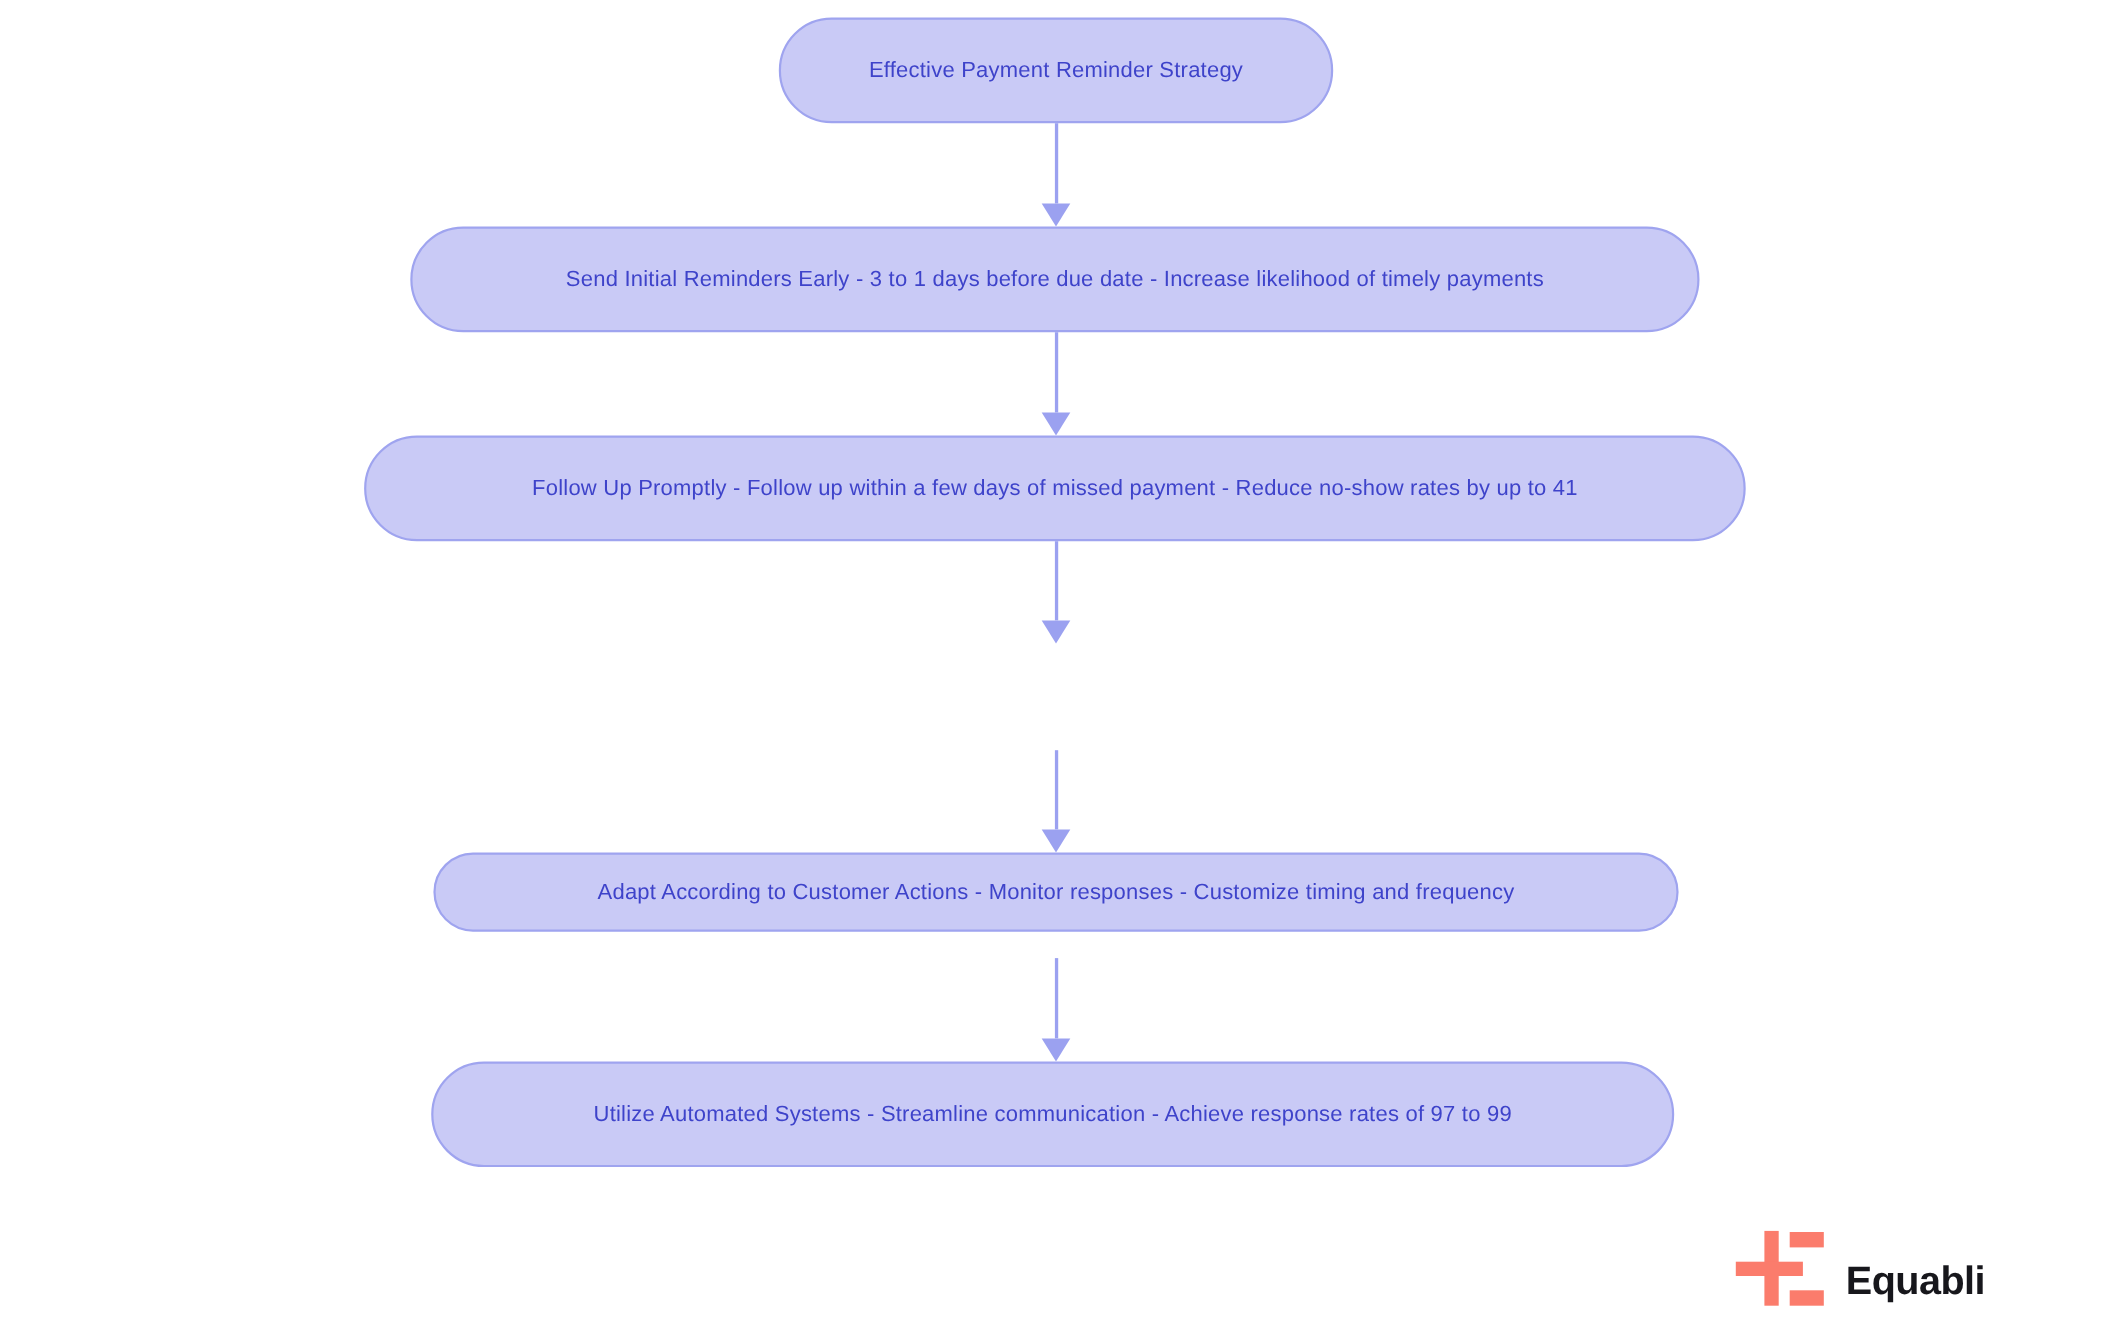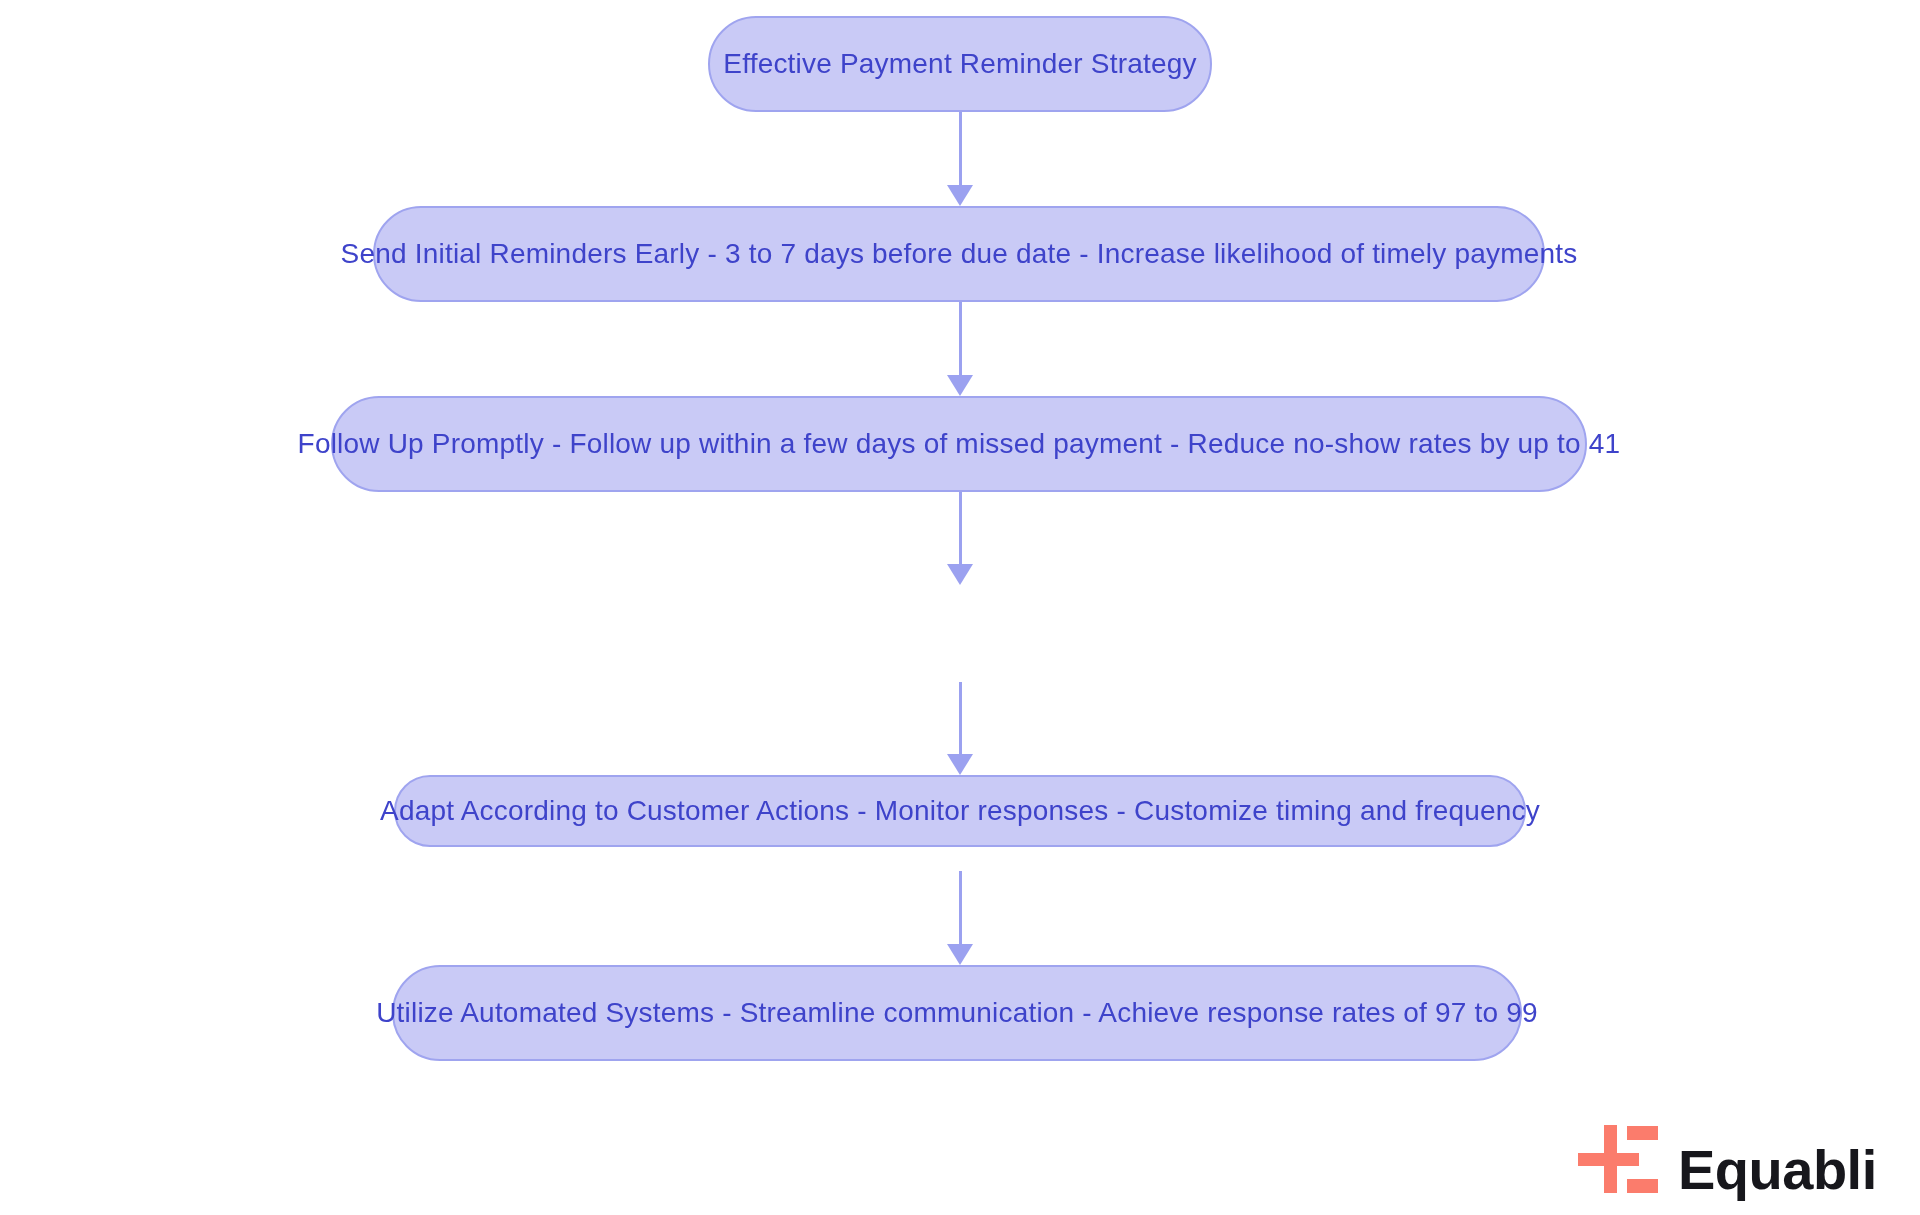--- a/index.html
+++ b/index.html
@@ -22,21 +22,21 @@
     background: var(--background);
     overflow: hidden;
   }
 
   .node {
     position: absolute;
     background: var(--node-fill);
     border: 2px solid var(--node-border);
     border-radius: 48px;
     color: var(--node-text);
-    font-size: 28px;
+    font-size: 20px;
     letter-spacing: 0.2px;
     display: flex;
     align-items: center;
     justify-content: center;
     text-align: left;
     white-space: nowrap;
     padding: 0 24px;
   }
   .n0 { left: 708px;  top: 16px;  width: 504px;  height: 96px; }
   .n1 { left: 373px;  top: 206px; width: 1172px; height: 96px; }
@@ -83,21 +83,21 @@
     position: relative;
     width: 80px;
     height: 74px;
   }
   .logo-mark div { position: absolute; background: var(--logo-coral); }
   .lm-vbar   { left: 26px; top: 3px;  width: 13px; height: 68px; }
   .lm-hbar   { left: 0;    top: 31px; width: 61px; height: 13px; }
   .lm-dash-t { left: 49px; top: 4px;  width: 31px; height: 14px; }
   .lm-dash-b { left: 49px; top: 57px; width: 31px; height: 14px; }
   .logo-text {
-    font-size: 56px;
+    font-size: 36px;
     font-weight: 600;
     letter-spacing: -0.5px;
     color: var(--logo-text);
     margin-top: 21px;
   }
 </style>
 </head>
 <body>
 
 <div class="canvas">
@@ -105,21 +105,21 @@
   <div class="node n0">
     <span>Effective Payment Reminder Strategy</span>
   </div>
 
   <div class="arrow a0">
     <div class="arrow-line"></div>
     <div class="arrow-head"></div>
   </div>
 
   <div class="node n1">
-    <span>Send Initial Reminders Early - 3 to 7 days before due date - Increase likelihood of timely payments</span>
+    <span>Send Initial Reminders Early - 3 to 1 days before due date - Increase likelihood of timely payments</span>
   </div>
 
   <div class="arrow a1">
     <div class="arrow-line"></div>
     <div class="arrow-head"></div>
   </div>
 
   <div class="node n2">
     <span>Follow Up Promptly - Follow up within a few days of missed payment - Reduce no-show rates by up to 41</span>
   </div>

